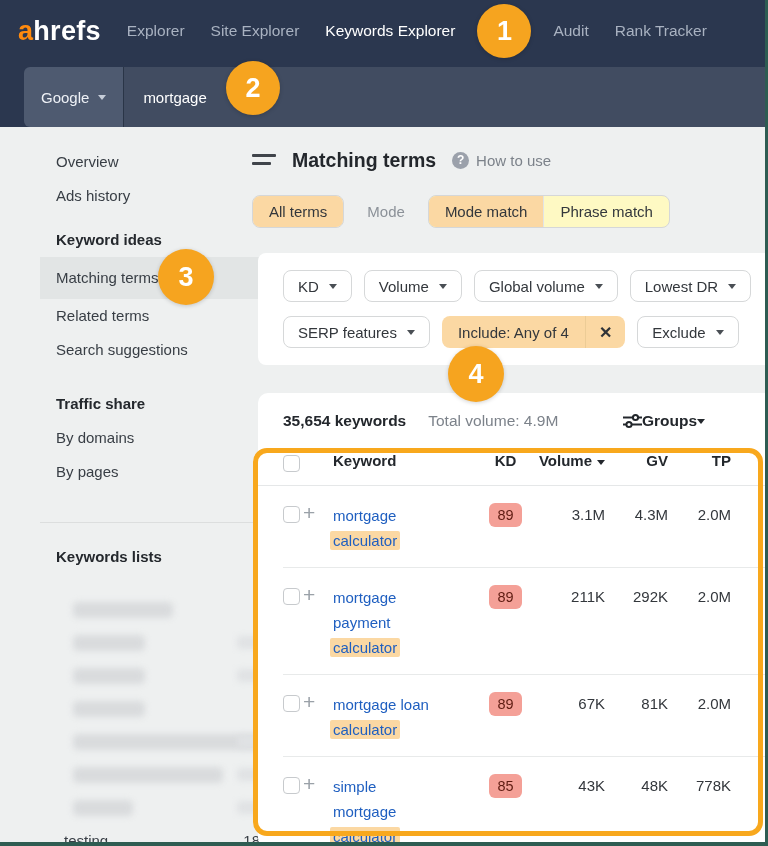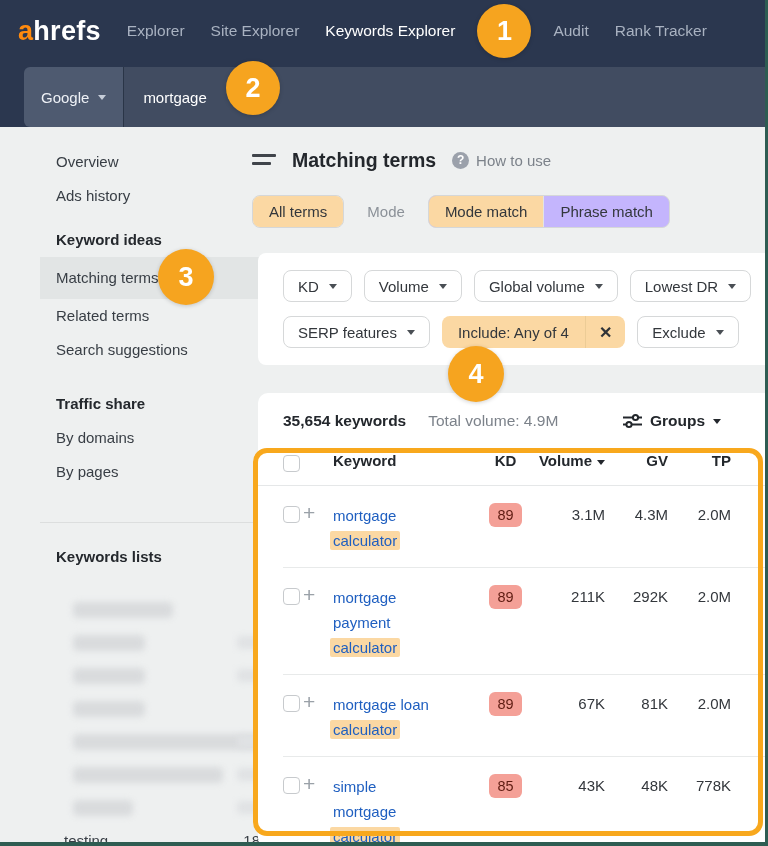--- a/index.html
+++ b/index.html
@@ -67,21 +67,21 @@
   .burger span:nth-child(1){ top:1px; width:24px; }
   .burger span:nth-child(2){ top:9px; width:19px; }
   .page-title { font-size:19.5px; font-weight:bold; color:#23272c; }
   .help { display:flex; align-items:center; margin-left:16px; gap:7px; cursor:pointer; }
   .help-ic { width:17px; height:17px; border-radius:50%; background:#9ba1ab; color:#fff;
     font-size:12px; font-weight:bold; display:flex; align-items:center; justify-content:center; }
   .help-label { font-size:15px; color:#7c828a; }
   
   .tabs-row { position:absolute; left:20px; top:68px; height:33px; display:flex;
     align-items:center; white-space:nowrap; }
-  .seg { display:flex; border:1px solid #d5d7d8; border-radius:8px; background:#c4b5fd;
+  .seg { display:flex; border:1px solid #d5d7d8; border-radius:8px; background:#fef9c3;
     overflow:hidden; height:33px; }
   .seg .tab { font-size:15px; color:#33373c; padding:0 16px; display:flex;
     align-items:center; cursor:pointer; border-left:1px solid #e2e4e5; }
   .seg .tab:first-child { border-left:none; }
   .seg .tab.on { background:#fbd8a3; border-left:none; }
   .mode-label { font-size:15px; color:#8b9198; margin:0 23px; }
   
   .filter-card { position:absolute; left:26px; top:126px; width:560px; height:112px;
     background:#fff; border-radius:8px; padding:17px 0 0 25px; }
   .frow { display:flex; gap:12px; align-items:center; }
@@ -96,21 +96,21 @@
   .inc-x { display:flex; align-items:center; padding:0 13px; border-left:1px solid #eccc96;
     font-size:16px; font-weight:bold; color:#2f3338; cursor:pointer; }
   
   .table-card { position:absolute; left:26px; top:266px; width:560px; height:455px;
     background:#fff; border-radius:10px; }
   .stats { position:relative; padding:19px 0 0 25px; display:flex; align-items:center;
     font-size:15.5px; white-space:nowrap; }
   .kcount { font-weight:bold; color:#23272c; }
   .tvol { color:#7c828a; margin-left:22px; }
   .groups { position:absolute; left:365px; top:19px; display:flex; align-items:center;
-    gap:8px; cursor:pointer; font-weight:bold; color:#23272c; font-size:15.5px; }
+    cursor:pointer; font-weight:bold; color:#23272c; font-size:15.5px; }
   .tg { display:grid; grid-template-columns:20px 30px 145px 55px 72px 63px 63px;
     align-items:start; padding-left:25px; }
   .thead { margin-top:22px; padding-bottom:13px; border-bottom:1px solid #e5e7e8;
     font-size:15px; font-weight:bold; color:#23272c; }
   .thead .kwh { grid-column:2/4;margin-left:30px; }
   .cell-c { justify-self:center; }
   .cell-r { justify-self:end; text-align:right; }
   .sortcar { margin-left:5px; color:#23272c; vertical-align:1px; }
   .trow { padding-top:17px; padding-bottom:15px; position:relative; font-size:15px; }
   .trow:not(:last-child)::after { content:""; position:absolute; left:25px; right:0;

